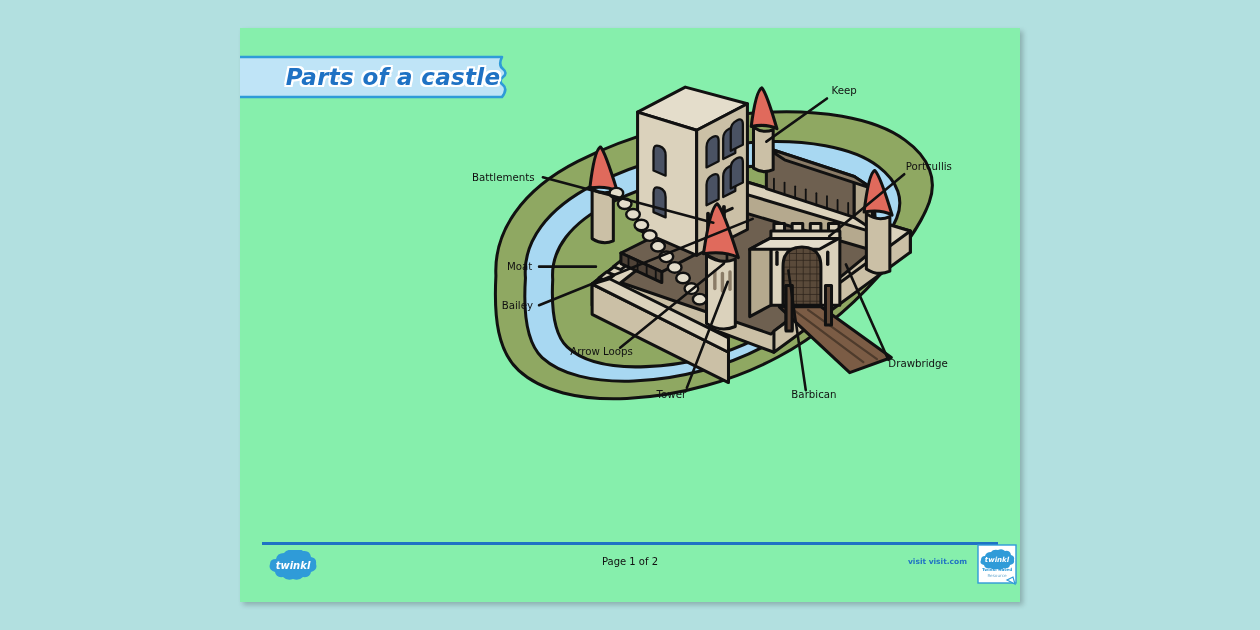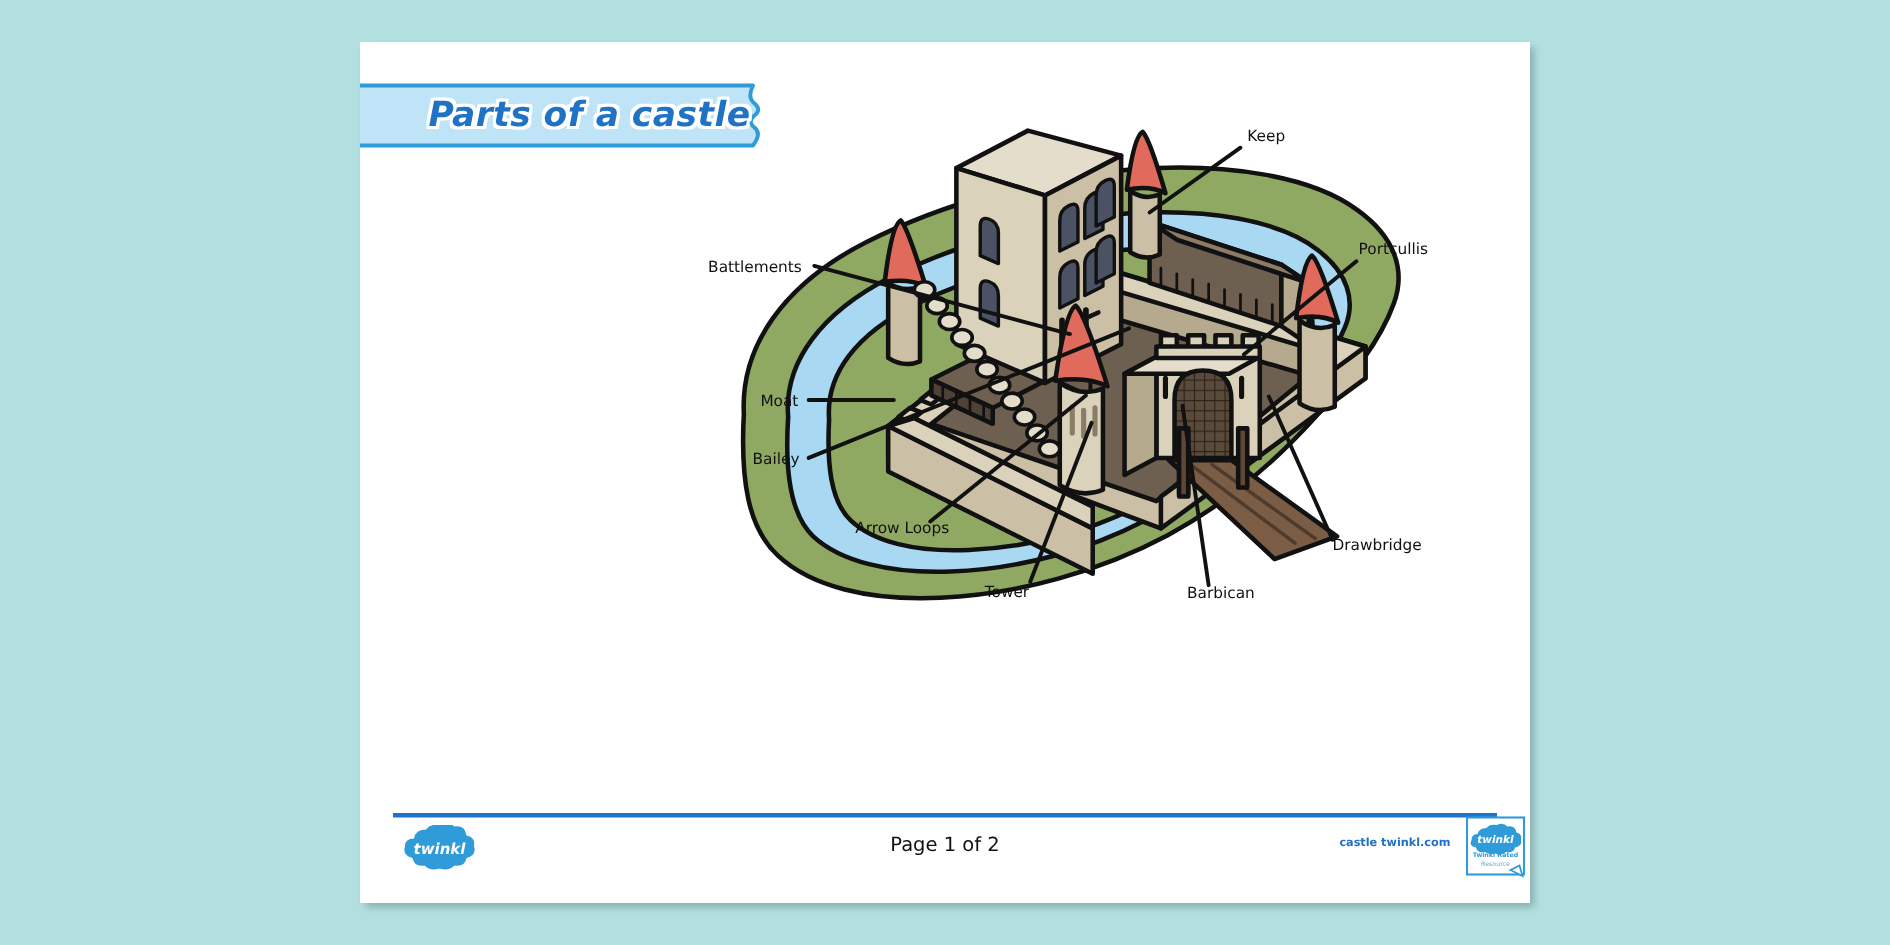--- a/index.html
+++ b/index.html
@@ -13,21 +13,21 @@
     font-family: "DejaVu Sans", sans-serif;
     overflow: hidden;
     position: relative;
   }
   #page {
     position: absolute;
     left: 240px;
     top: 28px;
     width: 780px;
     height: 574px;
-    background: #ffffff;
+    background: #86efac;
     box-shadow: 3px 3px 5px rgba(0,0,0,0.22);
     overflow: hidden;
   }
   .banner-wrap {
     position: absolute;
     left: 0px;
     top: 25px;
     width: 290px;
     height: 48px;
   }
@@ -81,21 +81,21 @@
     top: 14px;
     width: 58px;
     height: 30px;
   }
   .page-number {
     position: absolute;
     left: 0px;
     top: 20px;
     width: 780px;
     text-align: center;
-    font-size: 13px;
+    font-size: 10px;
     color: #111111;
     font-family: "DejaVu Sans", sans-serif;
   }
   .visit-link {
     position: absolute;
     right: 58px;
     top: 21px;
     font-size: 7.5px;
     font-weight: bold;
     color: #1f72c4;
@@ -386,21 +386,21 @@
 
     <div class="twinkl-logo">
       <svg width="58" height="30" viewBox="0 0 58 30">
         <path d="M12 9 q1 -6 8 -6 q3 -4 9 -3 q5 -3 10 1 q7 -1 8 6 q6 1 5 7 q2 6 -5 8 q-1 6 -8 5 q-4 4 -10 2 q-6 2 -10 -2 q-7 1 -8 -5 q-7 -2 -5 -8 q0 -5 6 -5 Z" fill="#2f9bd8"></path>
         <text x="29" y="19" text-anchor="middle" font-family="DejaVu Sans, sans-serif" font-size="10" font-weight="bold" font-style="italic" fill="#ffffff">twinkl</text>
       </svg>
     </div>
 
     <div class="page-number">Page 1 of 2</div>
 
-    <div class="visit-link">castle twinkl.com</div>
+    <div class="visit-link">visit visit.com</div>
 
     <div class="badge">
       <svg width="40" height="42" viewBox="0 0 40 42">
         <rect x="1" y="1" width="38" height="38" fill="#ffffff" stroke="#2f9bd8" stroke-width="1.4"></rect>
         <path d="M8 12 q1 -4 6 -4 q2 -3 7 -2 q4 -2 7 1 q5 -1 6 4 q4 1 3 5 q1 4 -4 5 q-1 4 -6 3 q-3 3 -7 1 q-4 1 -7 -1 q-5 1 -6 -3 q-5 -1 -3 -5 q0 -4 4 -4 Z" fill="#2f9bd8"></path>
         <text x="20" y="18" text-anchor="middle" font-family="DejaVu Sans, sans-serif" font-size="7" font-weight="bold" font-style="italic" fill="#ffffff">twinkl</text>
         <text x="20" y="27" text-anchor="middle" font-family="DejaVu Sans, sans-serif" font-size="4.2" font-weight="bold" fill="#2f9bd8">Twinkl Rated</text>
         <text x="20" y="33" text-anchor="middle" font-family="DejaVu Sans, sans-serif" font-size="4.2" fill="#6aa9cf">Resource</text>
         <path d="M30 36 l8 4 l-2 -7 Z" fill="#ffffff" stroke="#2f9bd8" stroke-width="1.2"></path>
       </svg>

